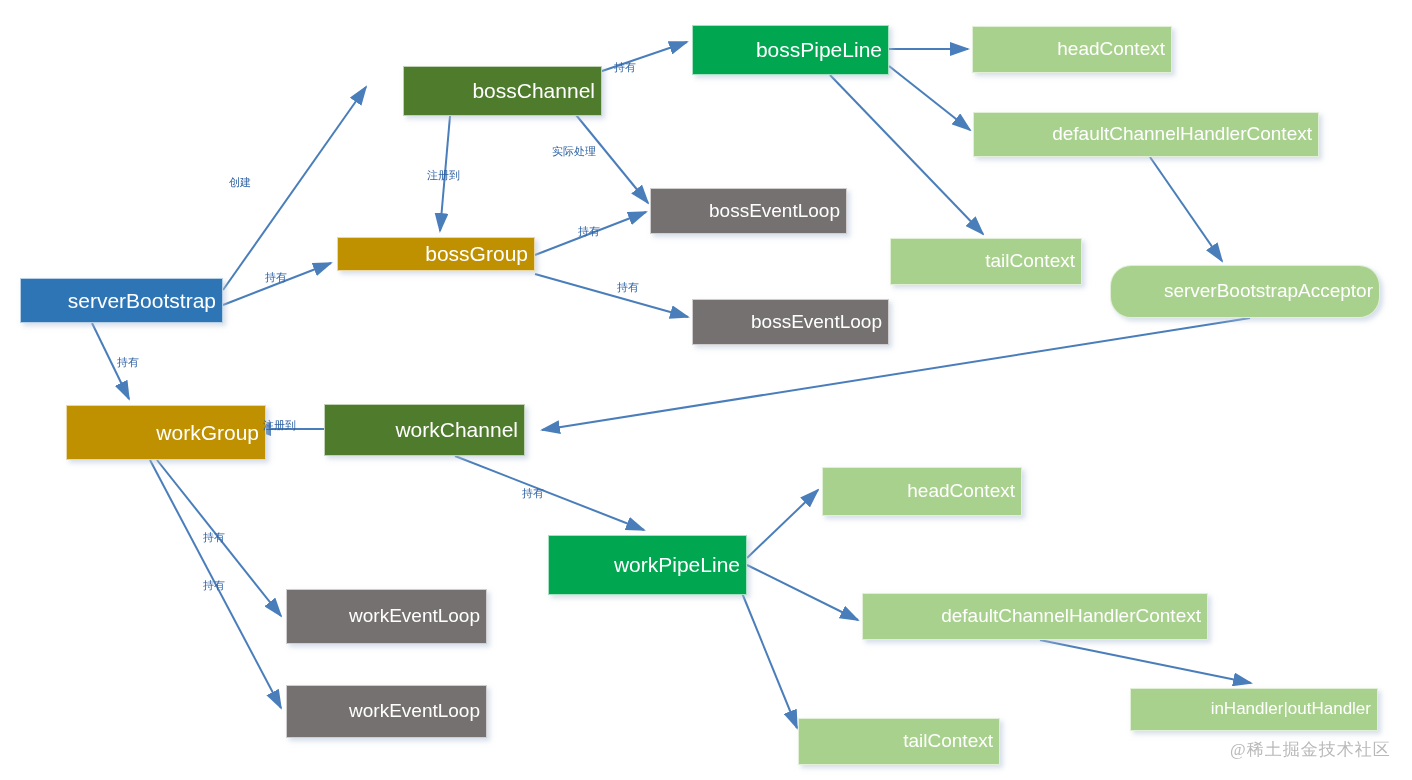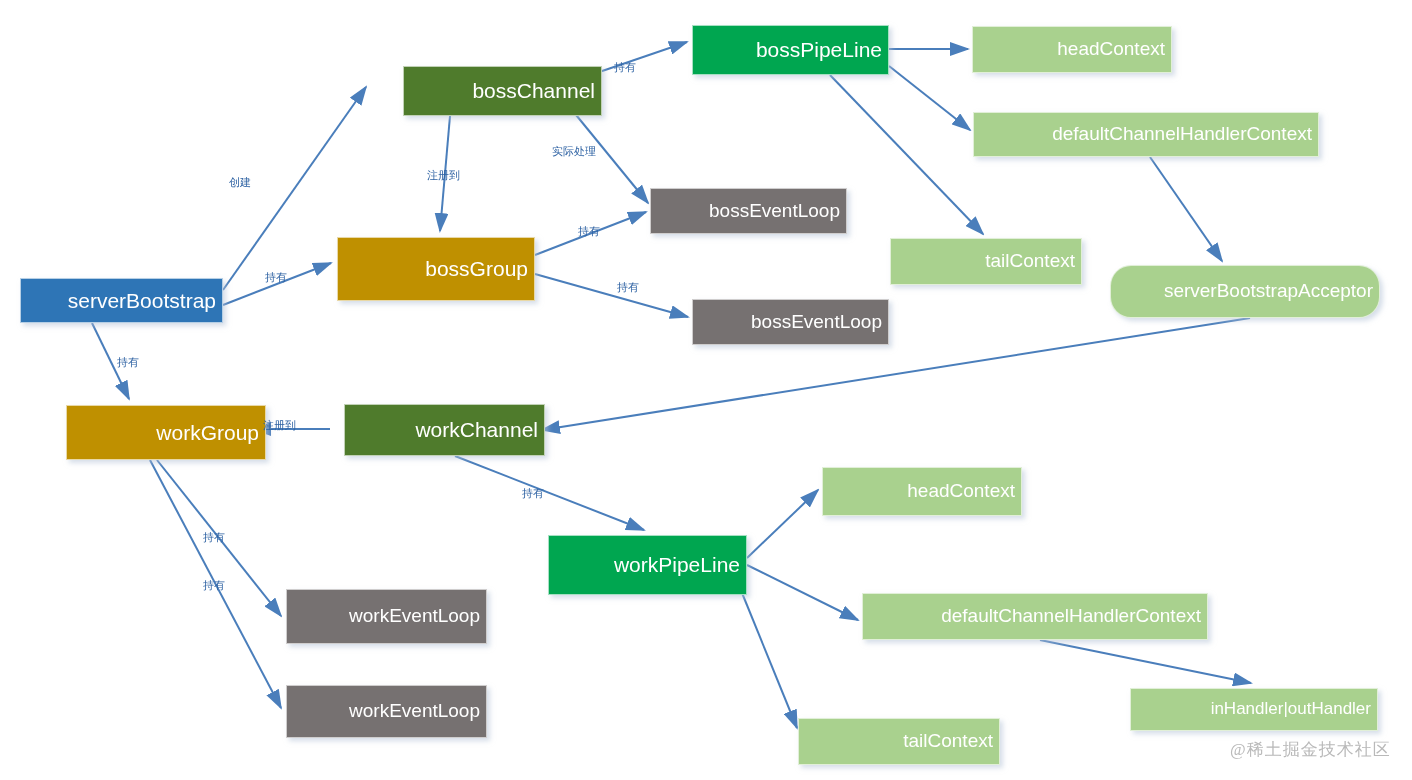--- a/index.html
+++ b/index.html
@@ -96,21 +96,21 @@
       </g>
   </svg>
 
   <div id="node-layer">
       <div class="node" style="left: 20px; top: 278px; width: 203px; height: 45px; background: rgb(46, 117, 182); font-size: 21px; padding-left: 32px;">
         <span class="node-label">serverBootstrap</span>
       </div>
       <div class="node" style="left: 371px; top: 66px; width: 199px; height: 50px; background: rgb(79, 123, 44); font-size: 21px; margin-left: 32px;">
         <span class="node-label">bossChannel</span>
       </div>
-      <div class="node" style="left: 337px; top: 237px; width: 198px; height: 64px; background: rgb(191, 144, 0); font-size: 21px;">
+      <div class="node" style="left: 337px; top: 237px; width: 198px; height: 34px; background: rgb(191, 144, 0); font-size: 21px;">
         <span class="node-label">bossGroup</span>
       </div>
       <div class="node" style="left: 692px; top: 25px; width: 197px; height: 50px; background: rgb(0, 166, 80); font-size: 21px;">
         <span class="node-label">bossPipeLine</span>
       </div>
       <div class="node" style="left: 650px; top: 188px; width: 197px; height: 46px; background: rgb(118, 113, 113); font-size: 19px;">
         <span class="node-label">bossEventLoop</span>
       </div>
       <div class="node" style="left: 692px; top: 299px; width: 197px; height: 46px; background: rgb(118, 113, 113); font-size: 19px;">
         <span class="node-label">bossEventLoop</span>
@@ -123,21 +123,21 @@
       </div>
       <div class="node" style="left: 890px; top: 238px; width: 192px; height: 47px; background: rgb(169, 209, 142); font-size: 19px;">
         <span class="node-label">tailContext</span>
       </div>
       <div class="node" style="left: 1110px; top: 265px; width: 270px; height: 53px; background: rgb(169, 209, 142); font-size: 19px; border-radius: 21px;">
         <span class="node-label">serverBootstrapAcceptor</span>
       </div>
       <div class="node" style="left: 66px; top: 405px; width: 200px; height: 55px; background: rgb(191, 144, 0); font-size: 21px;">
         <span class="node-label">workGroup</span>
       </div>
-      <div class="node" style="left: 344px; top: 404px; width: 201px; height: 52px; background: rgb(79, 123, 44); font-size: 21px;">
+      <div class="node" style="left: 324px; top: 404px; width: 201px; height: 52px; background: rgb(79, 123, 44); font-size: 21px;">
         <span class="node-label">workChannel</span>
       </div>
       <div class="node" style="left: 286px; top: 589px; width: 201px; height: 55px; background: rgb(118, 113, 113); font-size: 19px;">
         <span class="node-label">workEventLoop</span>
       </div>
       <div class="node" style="left: 286px; top: 685px; width: 201px; height: 53px; background: rgb(118, 113, 113); font-size: 19px;">
         <span class="node-label">workEventLoop</span>
       </div>
       <div class="node" style="left: 548px; top: 535px; width: 199px; height: 60px; background: rgb(0, 166, 80); font-size: 21px;">
         <span class="node-label">workPipeLine</span>

